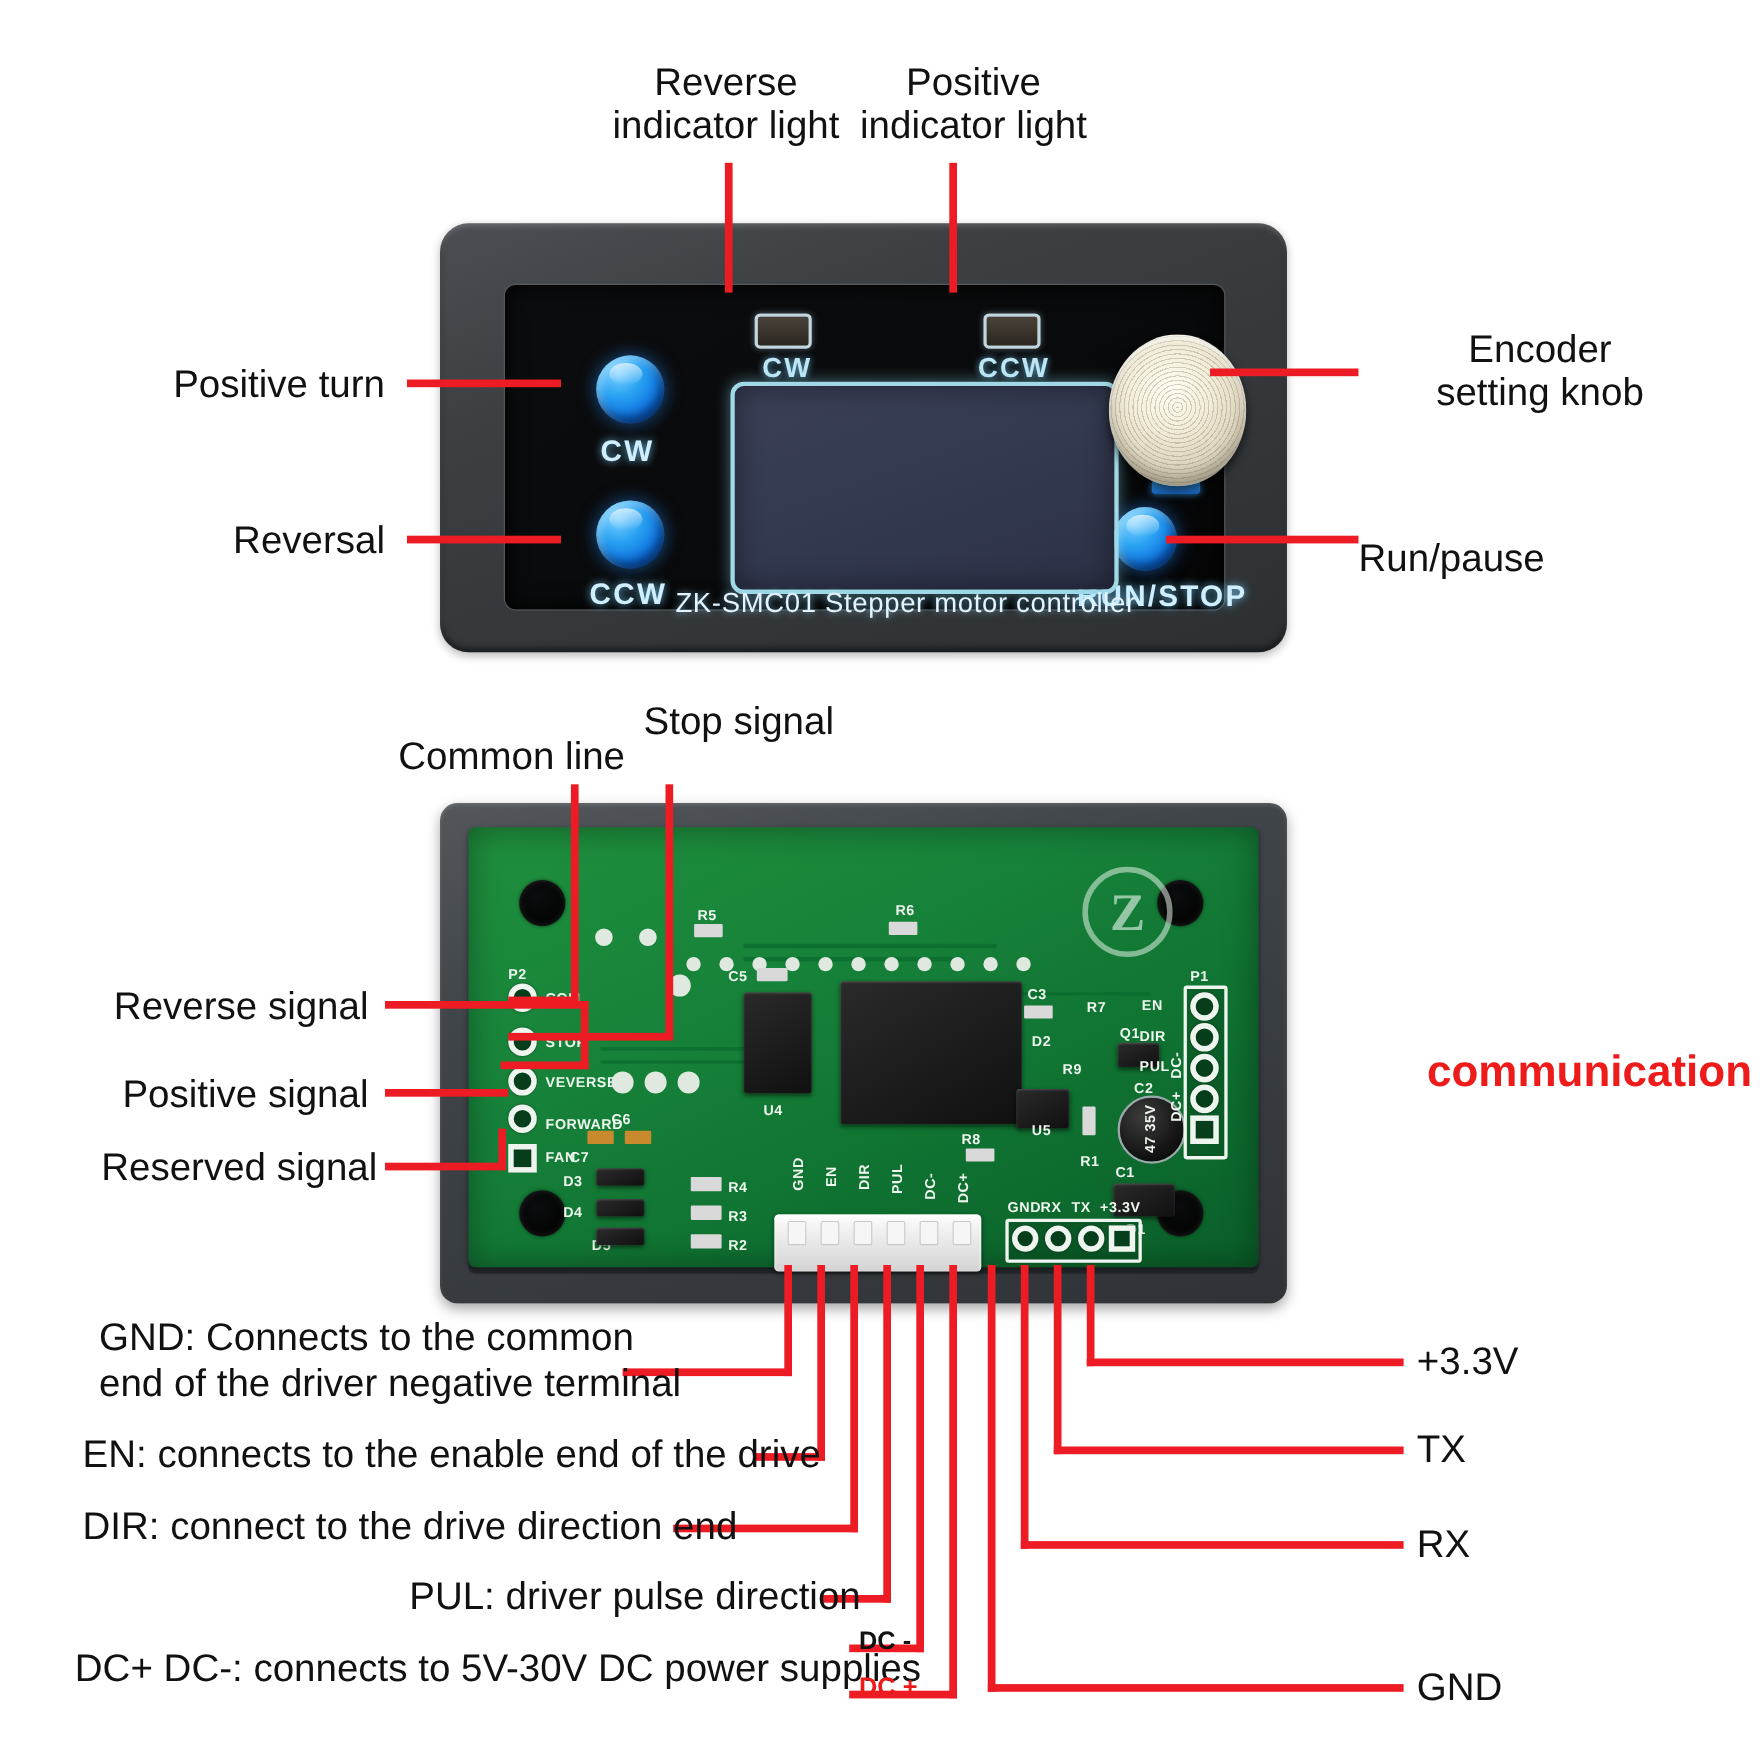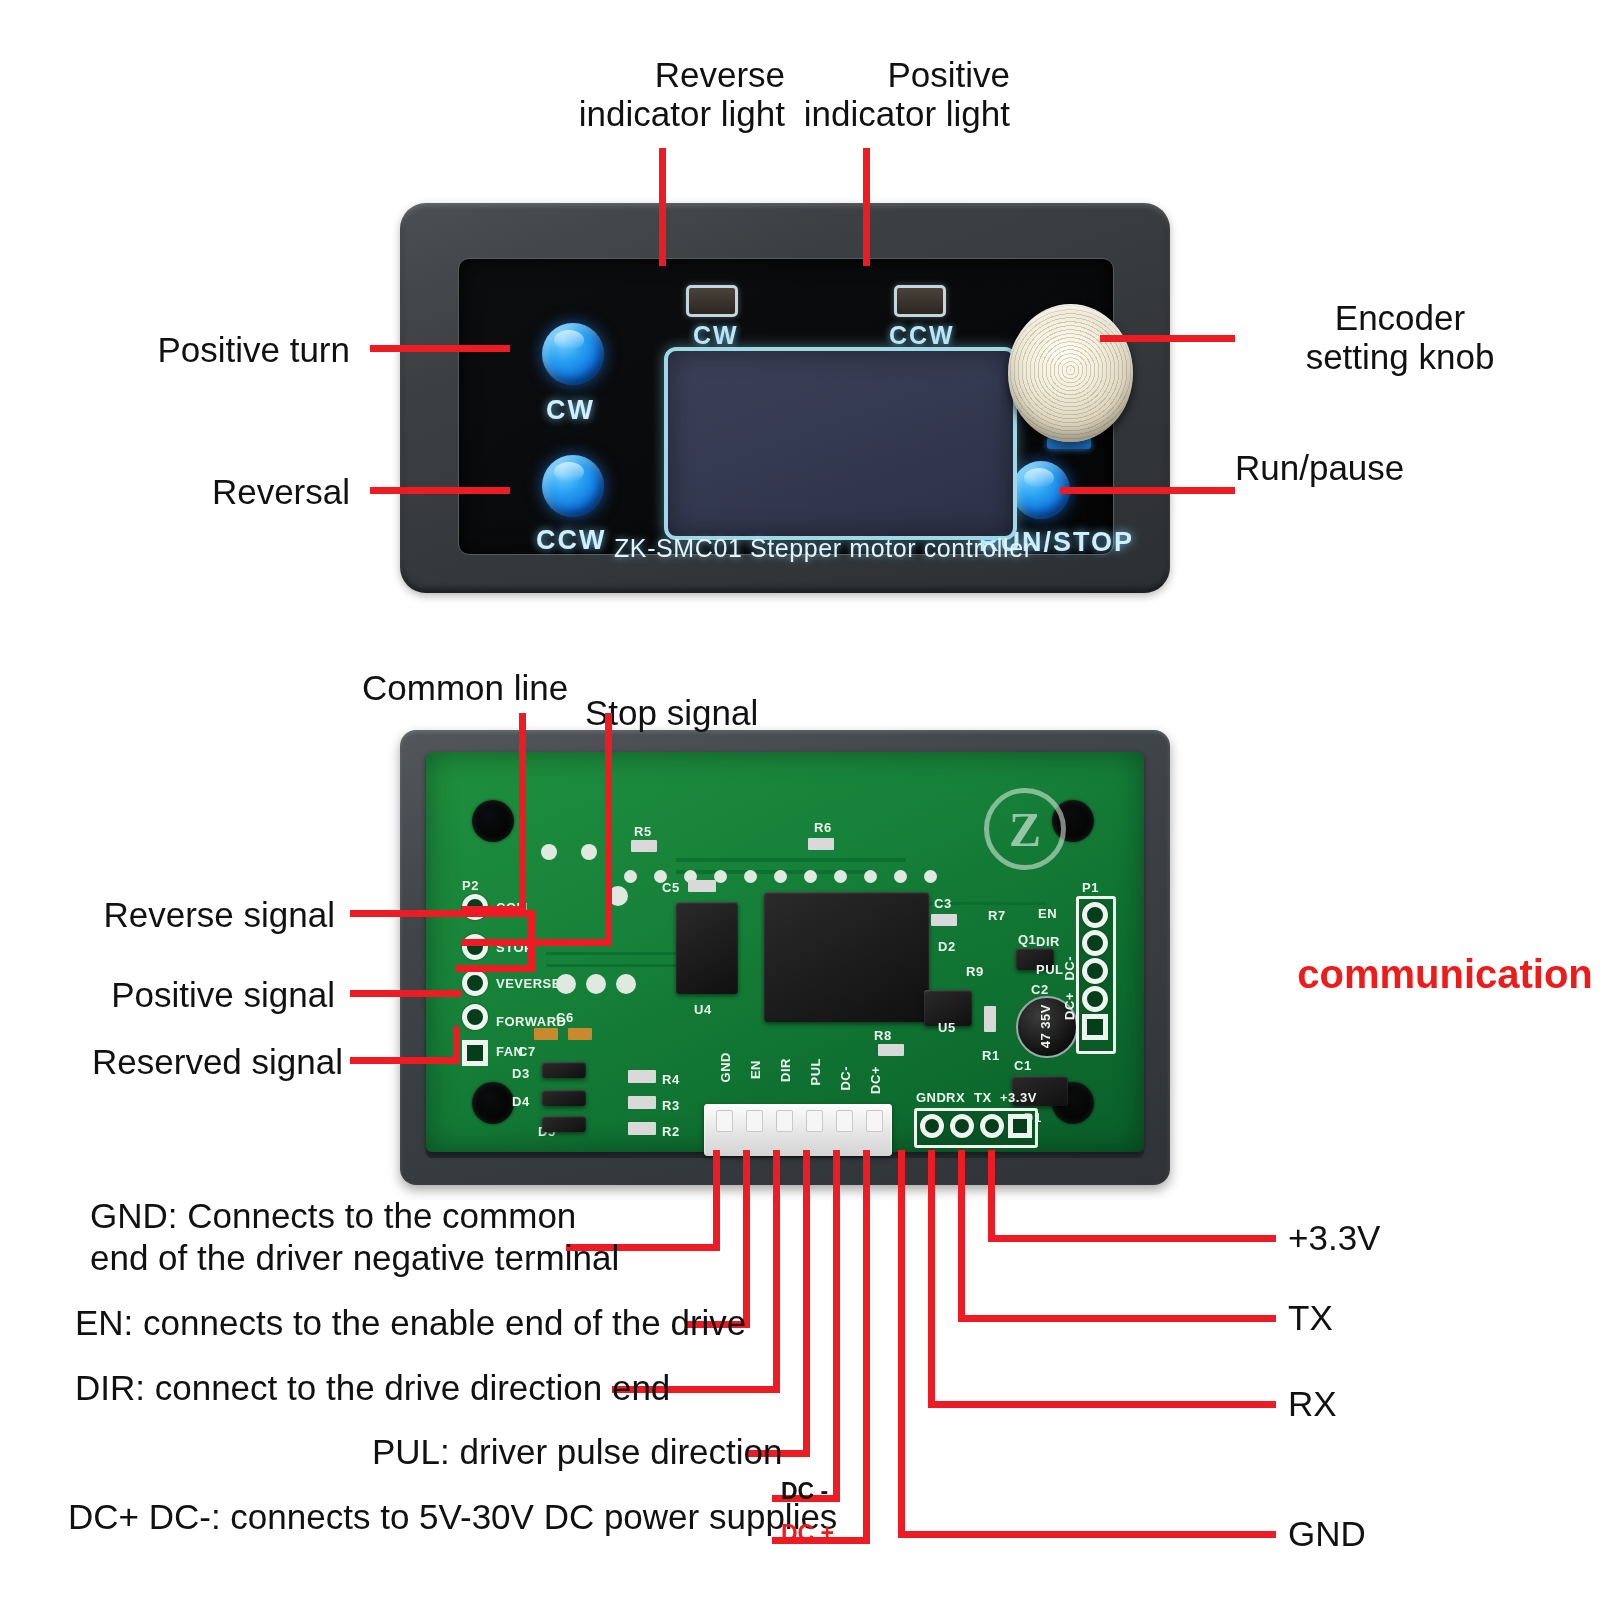--- a/index.html
+++ b/index.html
@@ -1,19 +1,19 @@
 <!DOCTYPE html>
 <html><head>
 <meta charset="utf-8">
 <style>
   html,body{margin:0;padding:0;background:#ffffff;}
   body{width:1600px;height:1600px;position:relative;overflow:hidden;
        font-family:"Liberation Sans",sans-serif;color:#111;}
   .lbl{position:absolute;font-size:35px;line-height:1.12;color:#111;white-space:pre;}
-  .lbl.c{text-align:right;}
+  .lbl.c{text-align:center;}
   .lbl.r{text-align:right;}
   .ln{position:absolute;background:#ed1c24;}
   .h{height:7px;}
   .v{width:7px;}
 
   
   #device{position:absolute;left:400px;top:203px;width:770px;height:390px;
      background:linear-gradient(160deg,#4b4f53 0%,#3c4043 28%,#34383b 60%,#2c3033 100%);
      border-radius:26px;
      box-shadow:inset 0 3px 5px rgba(255,255,255,.16), inset 0 -4px 6px rgba(0,0,0,.5), 0 3px 9px rgba(0,0,0,.28);}
@@ -137,21 +137,21 @@
 <div class="lbl r" style="left:60px;top:330px;width:290px;">Positive turn</div>
 <div class="ln h" style="left:370px;top:345px;width:140px;"></div>
 
 <div class="lbl r" style="left:60px;top:472px;width:290px;">Reversal</div>
 <div class="ln h" style="left:370px;top:487px;width:140px;"></div>
 
 <div class="lbl" style="left:1235px;top:298px;width:330px;text-align:center;">Encoder
 setting knob</div>
 <div class="ln h" style="left:1100px;top:335px;width:135px;"></div>
 
-<div class="lbl" style="left:1235px;top:448px;">Run/pause</div>
+<div class="lbl" style="left:1235px;top:488px;">Run/pause</div>
 <div class="ln h" style="left:1060px;top:487px;width:175px;"></div>
 
 <div id="pcbshell">
   <div class="lip"></div>
   <div id="pcb">
 
     <div class="mnt" style="left:46px;top:48px;"></div>
     <div class="mnt" style="left:626px;top:48px;"></div>
     <div class="mnt" style="left:46px;top:330px;"></div>
     <div class="mnt" style="left:626px;top:330px;"></div>
@@ -280,21 +280,21 @@
     <div class="silk" style="left:548px;top:338px;">TX</div>
     <div class="silk" style="left:574px;top:338px;">+3.3V</div>
     <div class="pad" style="left:494px;top:362px;width:14px;height:14px;"></div>
     <div class="pad" style="left:524px;top:362px;width:14px;height:14px;"></div>
     <div class="pad" style="left:554px;top:362px;width:14px;height:14px;"></div>
     <div class="sq" style="left:582px;top:362px;width:14px;height:14px;"></div>
   </div>
 </div>
 
 <div class="lbl" style="left:362px;top:668px;">Common line</div>
-<div class="lbl" style="left:585px;top:693px;">Stop signal</div>
+<div class="lbl" style="left:585px;top:636px;">Stop signal</div>
 
 <div class="ln v" style="left:519px;top:713px;height:200px;"></div>
 <div class="ln h" style="left:462px;top:906px;width:64px;"></div>
 
 <div class="ln v" style="left:605px;top:713px;height:232px;"></div>
 <div class="ln h" style="left:462px;top:939px;width:150px;"></div>
 
 <div class="lbl r" style="left:60px;top:895px;width:275px;">Reverse signal</div>
 <div class="ln h" style="left:350px;top:910px;width:185px;"></div>
 <div class="ln v" style="left:528px;top:910px;height:62px;"></div>

